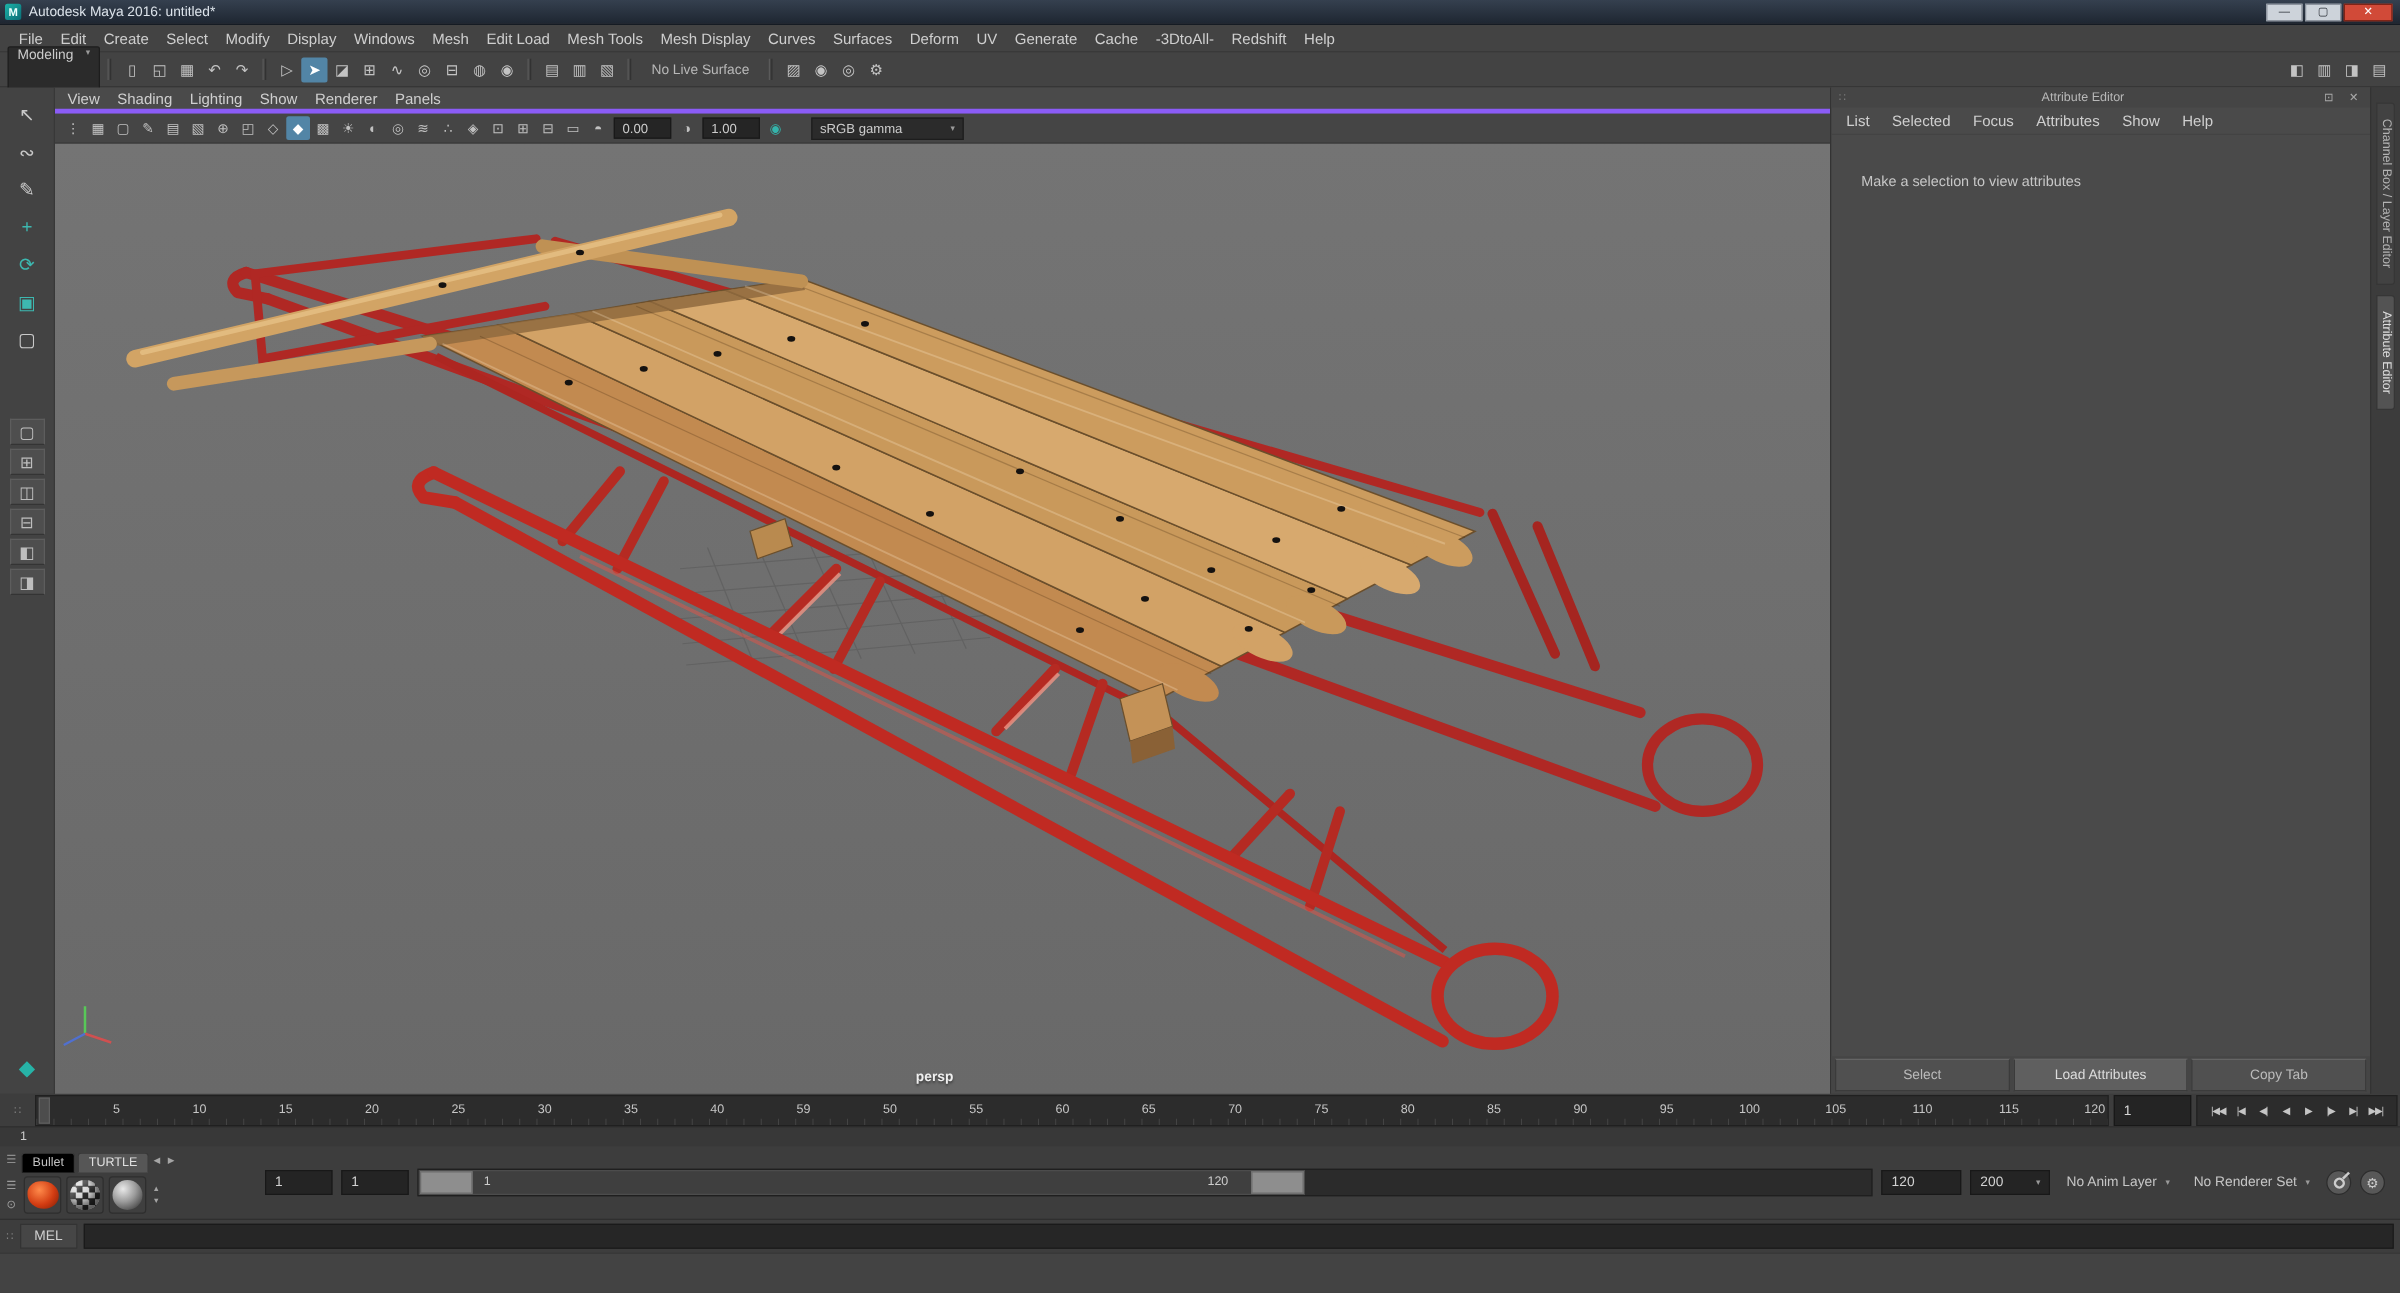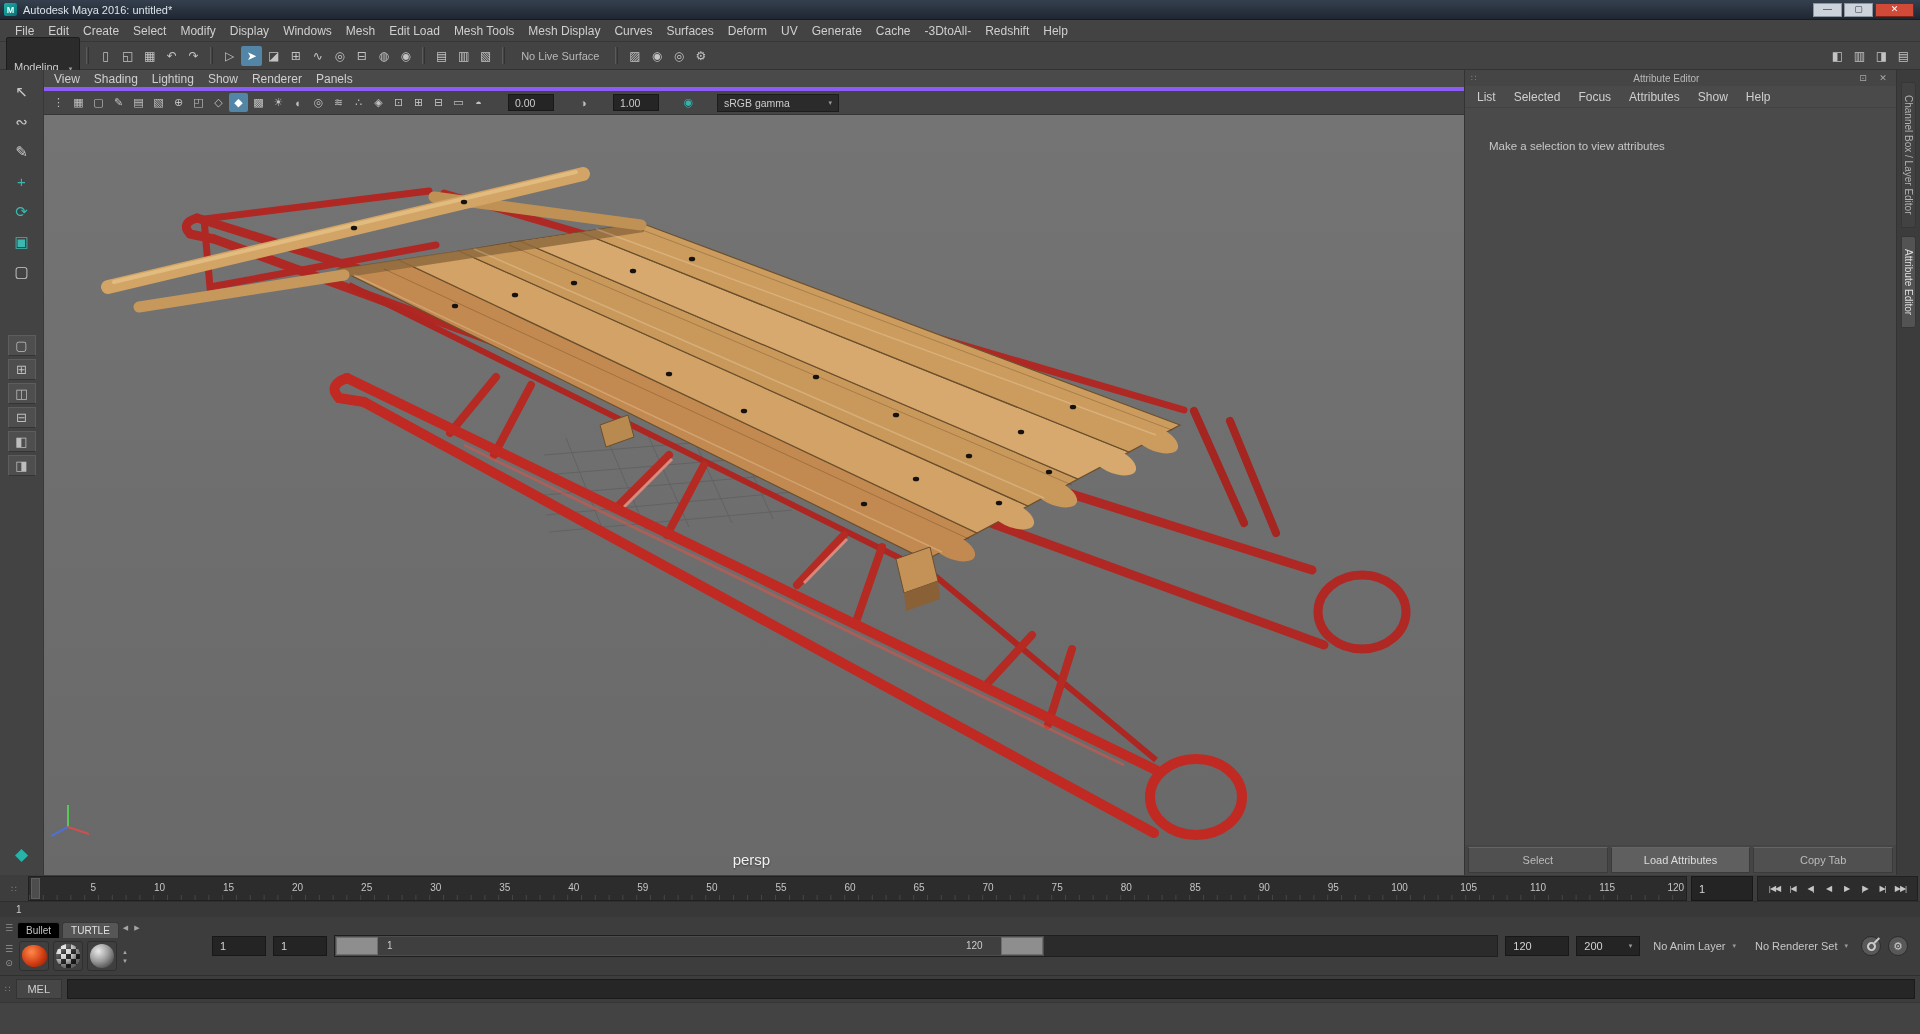--- a/index.html
+++ b/index.html
@@ -18,21 +18,21 @@
     display:flex;align-items:center;justify-content:center;border:1px solid #8d949e;}
   .win-btn.close{width:39px;background:#d14a38;border-color:#7e2417;color:#fff;}
 
   
   .menubar{height:22px;background:#434343;display:flex;align-items:center;padding:0 8px;border-bottom:1px solid #373737;}
   .menubar .menu-item{font-size:12px;color:#cfcfcf;padding:0 7px;white-space:nowrap;}
 
   
   .statusline{height:28px;background:#434343;display:flex;align-items:center;padding:0 6px;gap:1px;border-bottom:1px solid #333;}
   .dropdown{height:37px;background:#2b2b2b;border:1px solid #1d1d1d;border-radius:2px;color:#ccc;
-    font-size:11px;display:flex;align-items:flex-end;padding:0 7px;gap:10px;}
+    font-size:11px;display:flex;align-items:flex-start;padding:0 7px;gap:10px;}
   .dropdown .arrow,.rs-dd .arrow,.vp-dropdown .arrow{font-size:7px;color:#9a9a9a;}
   .sep{width:3px;height:17px;border-left:1px solid #5a5a5a;border-right:1px solid #323232;margin:0 5px;}
   .icon-group{display:flex;align-items:center;gap:1px;}
   .icon-btn{width:21px;height:20px;display:flex;align-items:center;justify-content:center;
     color:#c3c3c3;font-size:12px;border-radius:2px;}
   .icon-btn.active{background:#5285a6;color:#fff;}
   .live-surface{font-size:11px;color:#b8b8b8;padding:0 10px;white-space:nowrap;}
   .spacer{flex:1;}
 
   
@@ -52,26 +52,26 @@
   .viewport-col{flex:1;display:flex;flex-direction:column;min-width:0;}
   .vp-menubar{height:21px;background:#4a4a4a;border-bottom:4px solid #8b5cf6;display:flex;align-items:center;padding:0 10px;}
   .vp-menubar .menu-item{font-size:12px;color:#cfcfcf;margin-right:14px;}
   .vp-iconbar{height:24px;background:#454545;border-bottom:1px solid #363636;display:flex;align-items:center;padding:0 5px;}
   .vp-icons{display:flex;align-items:center;gap:1px;}
   .vp-icon{width:19px;height:19px;display:flex;align-items:center;justify-content:center;color:#c0c0c0;
     font-size:11px;border-radius:2px;flex:none;}
   .vp-icon.active{background:#5285a6;color:#fff;}
   .vp-icon.teal{color:#35b4ab;}
   .vp-field{width:46px;height:17px;background:#252525;border:1px solid #191919;color:#ccc;font-size:10.5px;
-    display:flex;align-items:center;padding:0 6px;margin:0 20px;flex:none;}
+    display:flex;align-items:center;padding:0 6px;margin:0 3px;flex:none;}
   .vp-dropdown{width:122px;height:18px;background:#2b2b2b;border:1px solid #1d1d1d;color:#ccc;font-size:10.5px;
     display:flex;align-items:center;justify-content:space-between;padding:0 6px;margin-left:19px;flex:none;}
   .vp-canvas{flex:1;position:relative;background:linear-gradient(#747474,#696969);min-height:0;overflow:hidden;}
   .vp-canvas svg{position:absolute;inset:0;width:100%;height:100%;}
-  .persp-label{position:absolute;bottom:7px;left:48.5%;font-size:15px;font-weight:normal;color:#f0f0f0;
+  .persp-label{position:absolute;bottom:7px;left:48.5%;font-size:11px;font-weight:bold;color:#f0f0f0;
     text-shadow:0 1px 2px rgba(0,0,0,.45);}
 
   
   .ae-panel{width:432px;background:#4a4a4a;border-left:1px solid #333;display:flex;flex-direction:column;flex:none;}
   .ae-header{height:16px;background:#454545;display:flex;align-items:center;padding:0 6px;gap:6px;}
   .ae-grip{color:#7c7c7c;font-size:9px;}
   .ae-title{flex:1;text-align:center;font-size:10px;color:#b8b8b8;}
   .ae-mini{width:14px;text-align:center;font-size:9px;color:#a8a8a8;}
   .ae-menus{height:22px;display:flex;align-items:center;padding:0 12px;border-bottom:1px solid #434343;}
   .ae-menus .menu-item{font-size:12px;color:#cfcfcf;margin-right:18px;}

